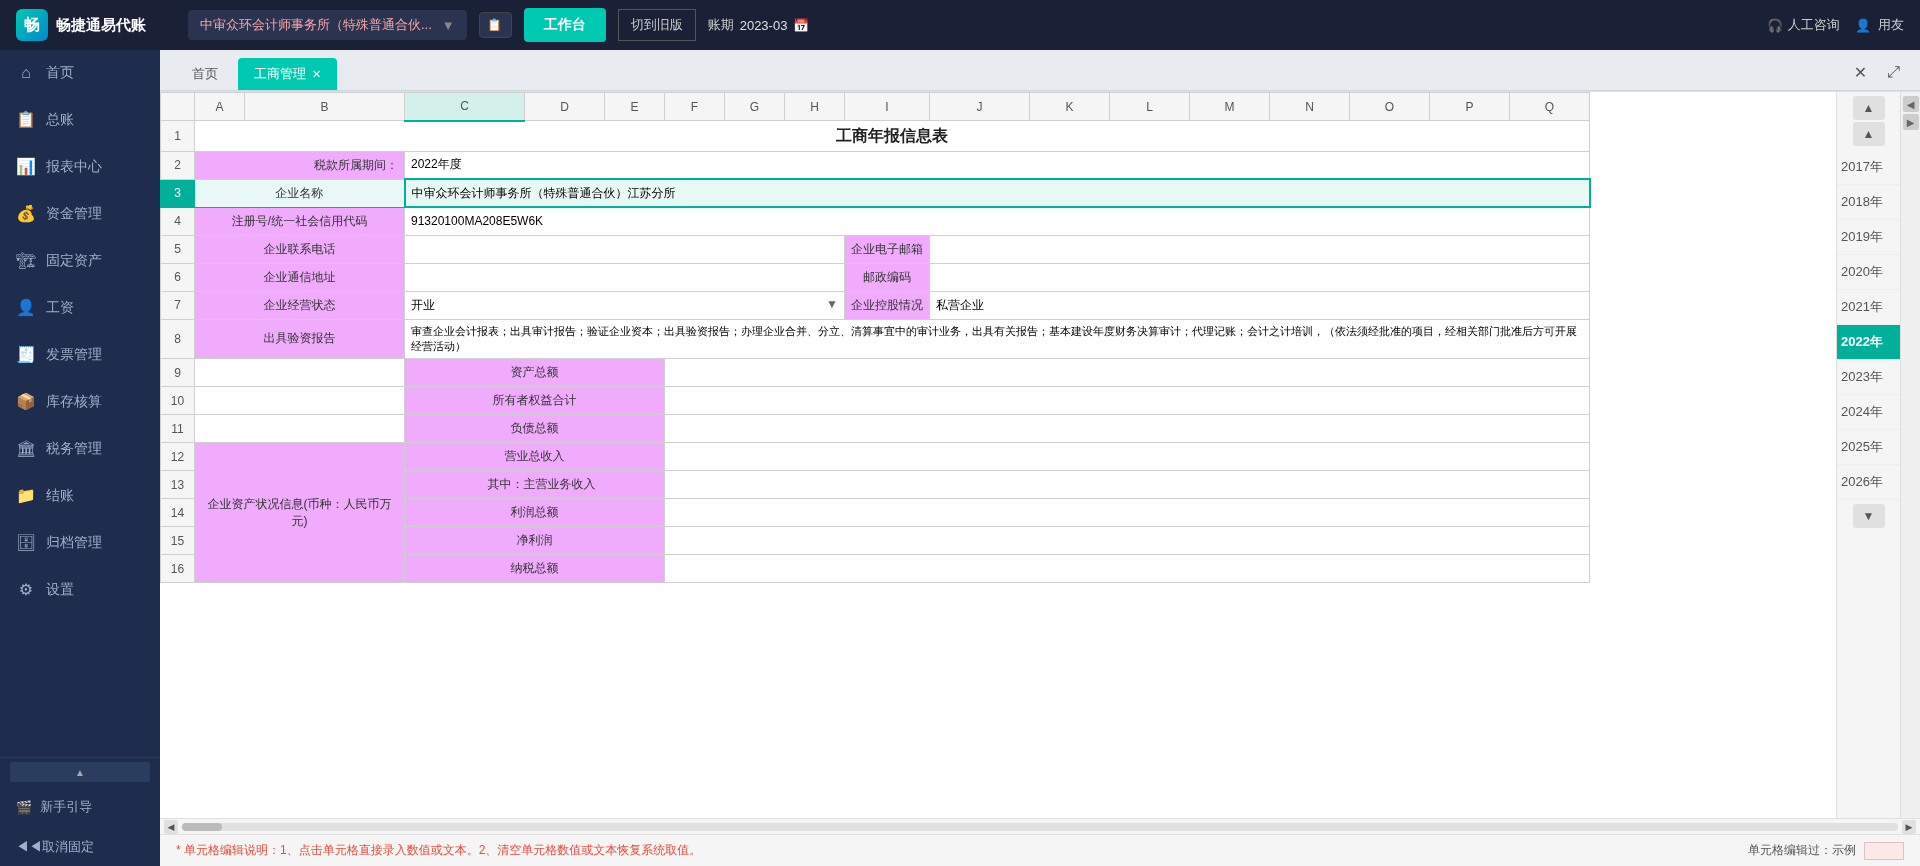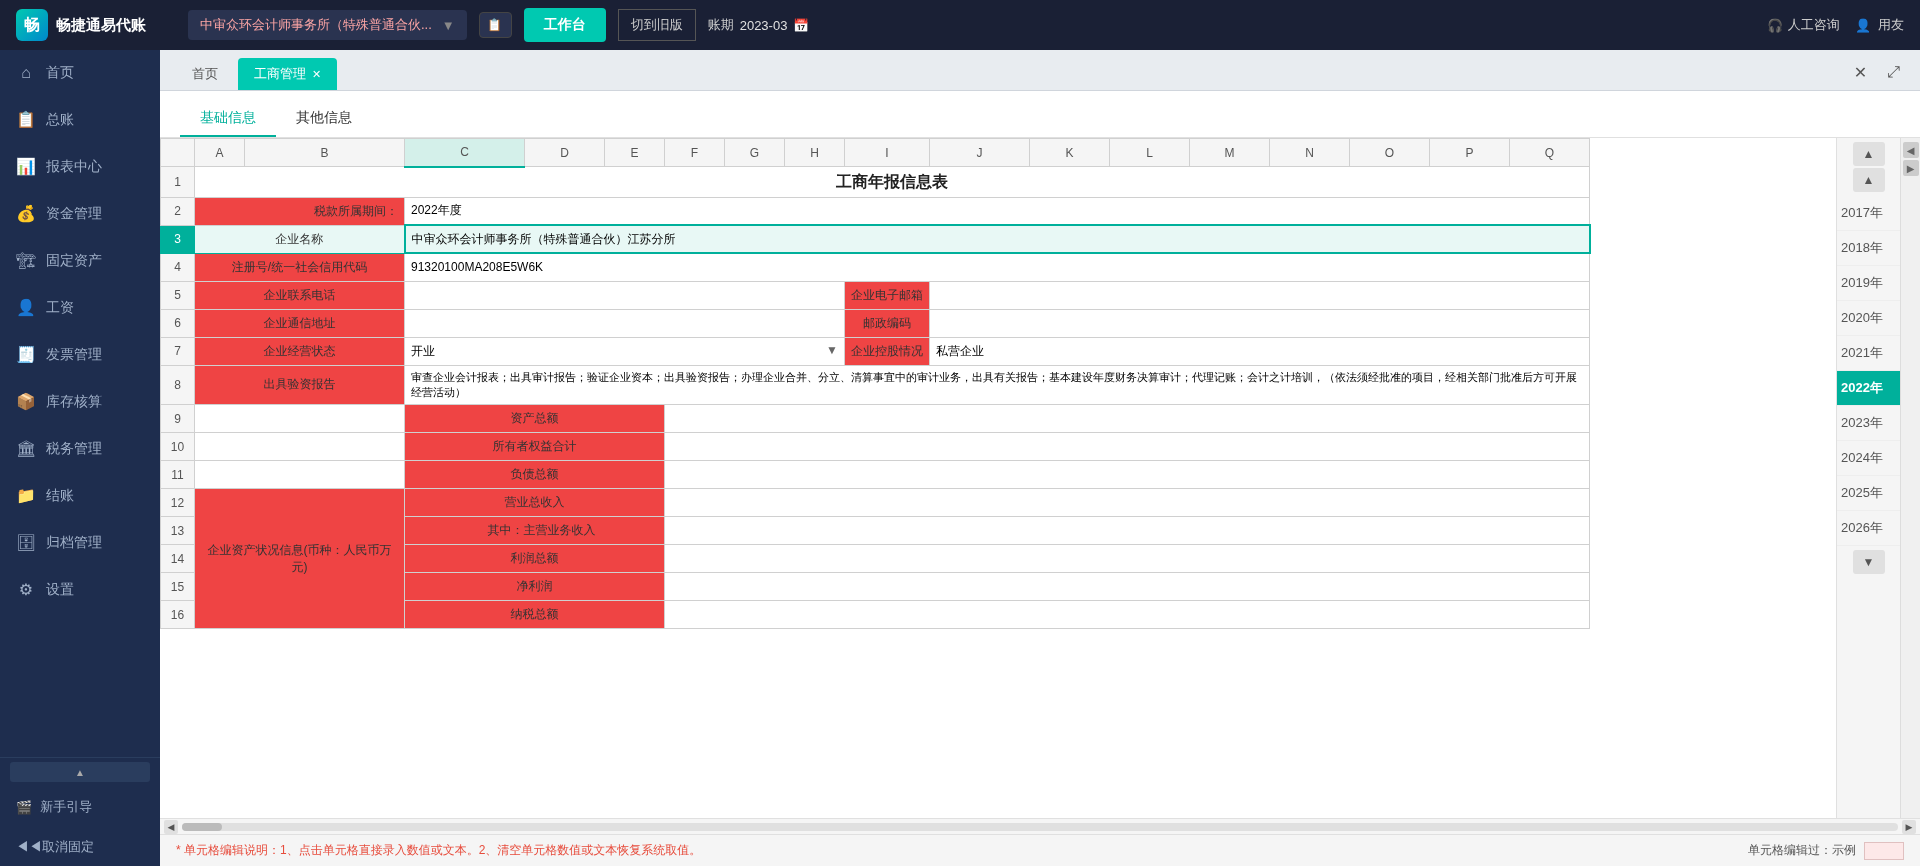--- a/index.html
+++ b/index.html
@@ -191,21 +191,21 @@
     .title-cell {
       text-align: center;
       font-size: 16px;
       font-weight: bold;
       color: #222;
       background: #fff;
     }
     .label-cell {
       text-align: center;
       color: #333;
-      background: #ef4444;
+      background: #f0abfc;
     }
     .selected-row td {
       background: #e8f8f5 !important;
       border-color: #00b09b !important;
     }
     .selected-row .row-header {
       background: #00b09b !important;
       color: white !important;
     }
     .dropdown-cell {
@@ -419,28 +419,20 @@
 
       <div style="margin-left:auto;display:flex;gap:12px;padding-bottom:4px;">
         <button class="win-btn">✕</button>
         <button class="win-btn">⤢</button>
       </div>
     </div>
 
     <div class="content-area">
 
       <div style="display:flex;align-items:center;border-bottom:1px solid #e0e0e0;">
-        <div class="sub-tabs" style="border-bottom:none;flex:1;">
-          <div class="sub-tab active">
-            <span>基础信息</span>
-          </div>
-          <div class="sub-tab">
-            <span>其他信息</span>
-          </div>
-        </div>
       </div>
 
       <div style="flex:1;display:flex;overflow:hidden;">
         <div class="spreadsheet-main">
           <table class="spreadsheet-table">
             <colgroup>
               <col style="width:34px">
               <col style="width:50px">
               <col style="width:160px">
               <col style="width:120px">

